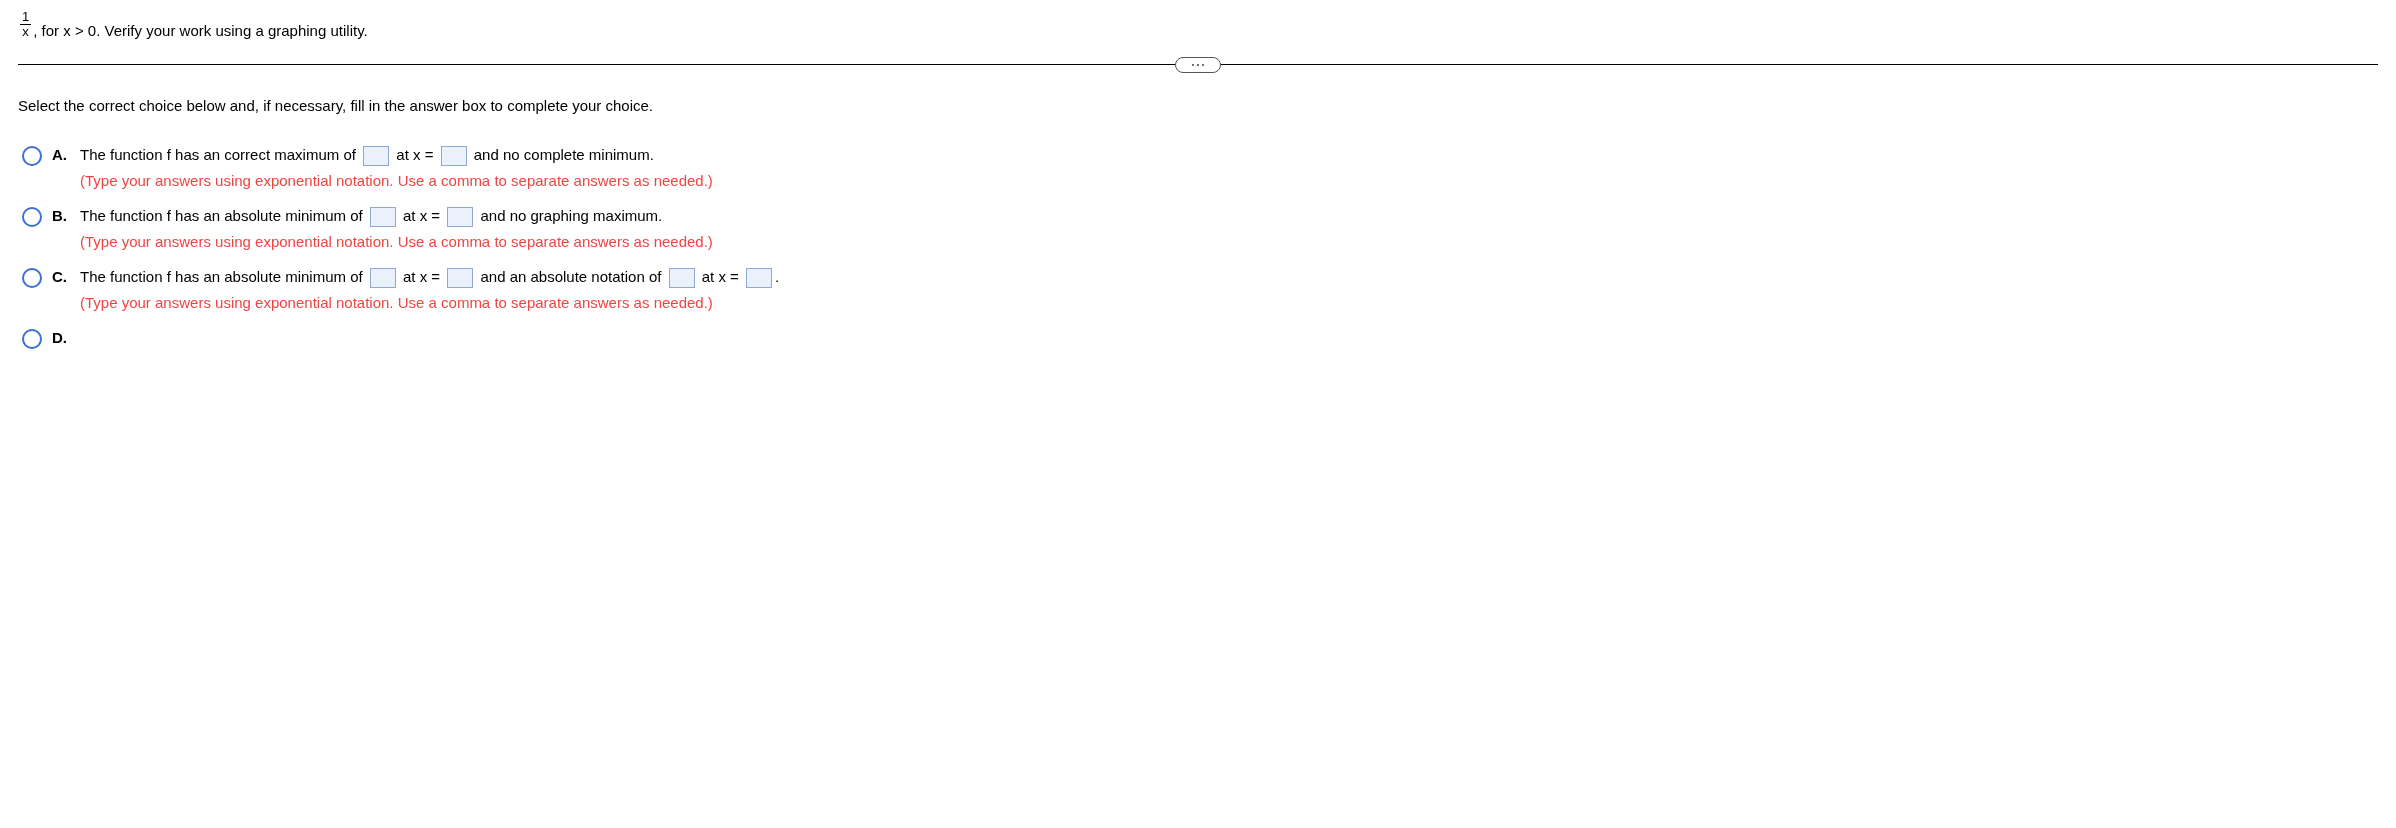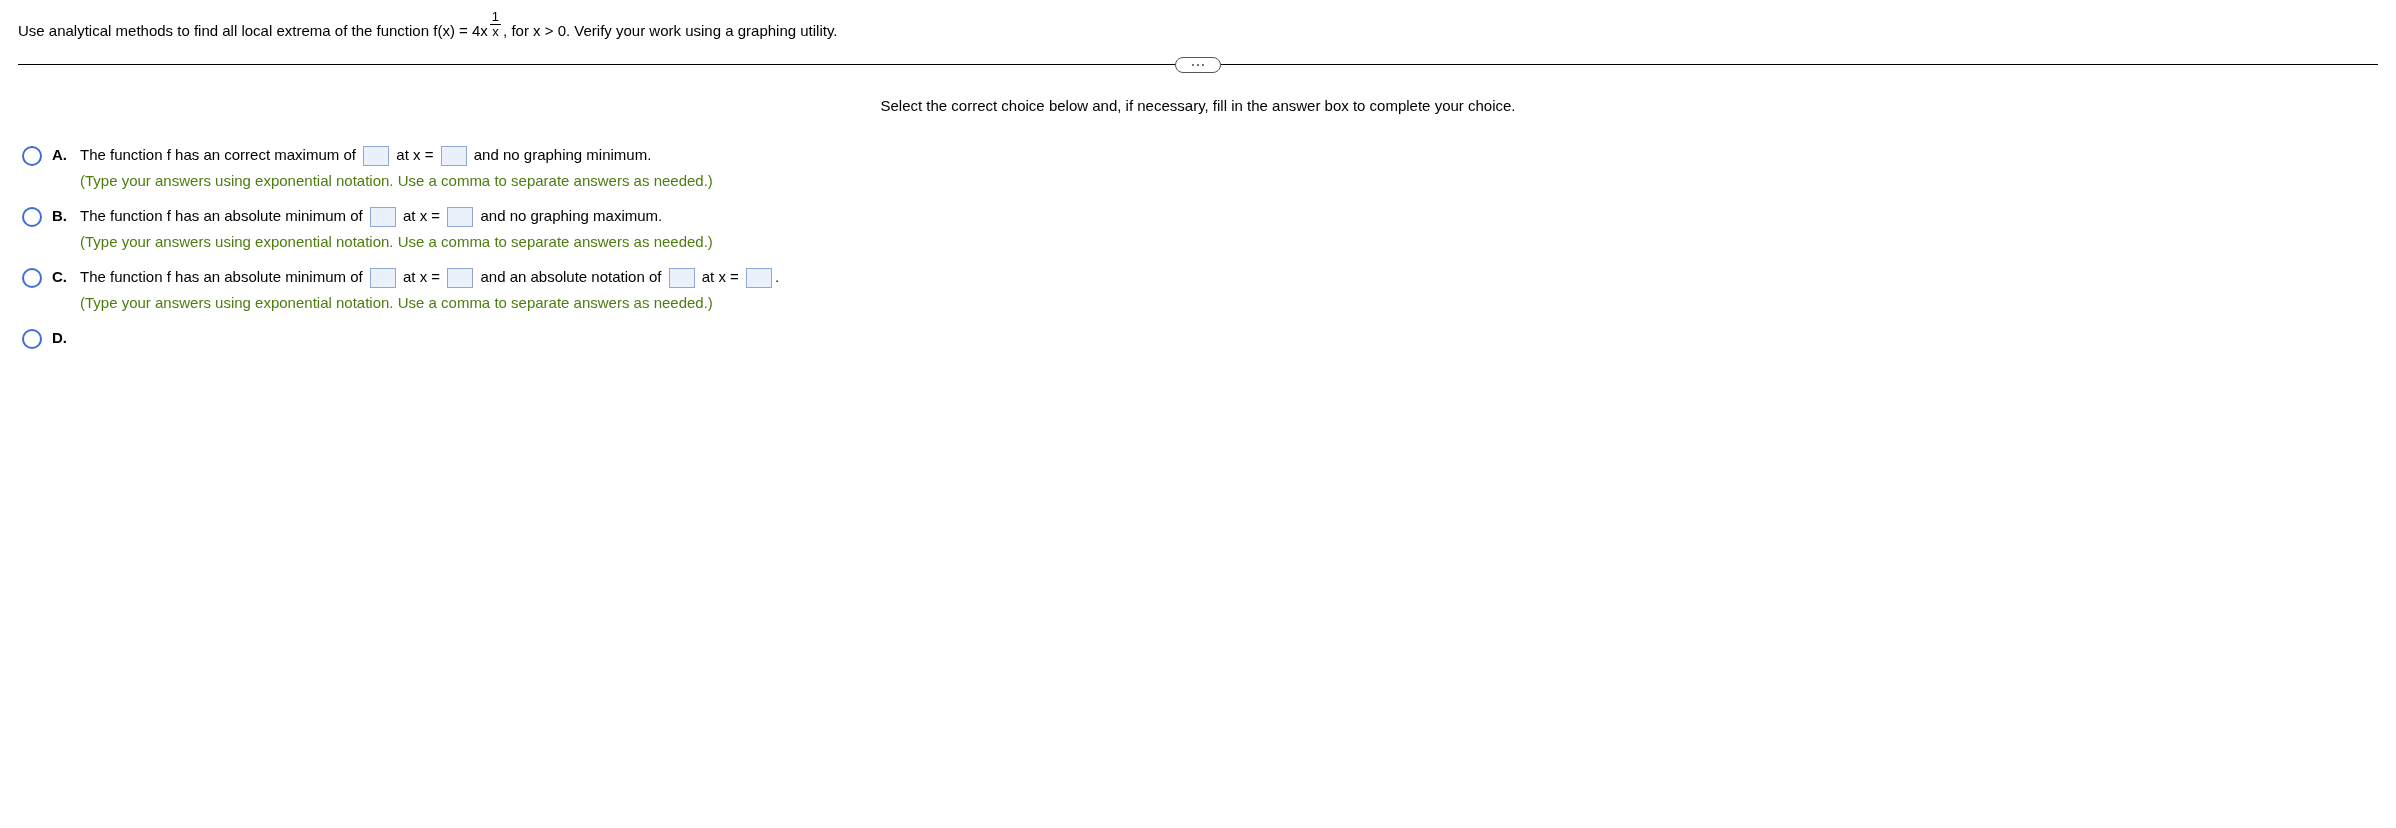--- a/index.html
+++ b/index.html
@@ -58,21 +58,20 @@
     cursor: pointer;
   }
   .dots-pill .dot {
     width: 2px;
     height: 2px;
     background: #444;
     border-radius: 50%;
   }
   .instruction {
     margin-bottom: 28px;
-    text-align: center;
   }
   .choices {
     padding-left: 4px;
   }
   .choice-row {
     display: flex;
     align-items: flex-start;
     margin-bottom: 14px;
   }
   .radio {
@@ -89,58 +88,58 @@
   .choice-letter {
     font-weight: bold;
     margin-right: 10px;
     flex-shrink: 0;
     min-width: 18px;
   }
   .choice-body {
     display: inline-block;
   }
   .hint {
-    color: #4d7c0f;
+    color: #ef4444;
     margin-top: 4px;
   }
   .answer-box {
     display: inline-block;
     width: 24px;
     height: 18px;
     border: 1px solid #8fa8d8;
     background: #eaf1fb;
     vertical-align: middle;
     margin: 0 3px;
   }
 </style>
 </head>
 <body>
 
 <div class="question-text">
-  <span>Use analytical methods to find all local extrema of the function f(x) = 4x</span><span class="fraction"><span class="num">1</span><span class="den">x</span></span><span>, for x &gt; 0. Verify your work using a graphing utility.</span>
+  <span class="fraction"><span class="num">1</span><span class="den">x</span></span><span>, for x &gt; 0. Verify your work using a graphing utility.</span>
 </div>
 
 <div class="hr-wrap">
   <hr class="full">
   <div class="dots-pill">
     <span class="dot"></span>
     <span class="dot"></span>
     <span class="dot"></span>
   </div>
 </div>
 
 <div class="instruction">Select the correct choice below and, if necessary, fill in the answer box to complete your choice.</div>
 
 <div class="choices">
 
   <div class="choice-row">
     <div class="radio"></div>
     <div class="choice-letter">A.</div>
     <div class="choice-body">
-      <span>The function f has an correct maximum of </span><span class="answer-box"></span><span> at x = </span><span class="answer-box"></span><span> and no graphing minimum.</span>
+      <span>The function f has an correct maximum of </span><span class="answer-box"></span><span> at x = </span><span class="answer-box"></span><span> and no complete minimum.</span>
       <div class="hint">(Type your answers using exponential notation. Use a comma to separate answers as needed.)</div>
     </div>
   </div>
 
   <div class="choice-row">
     <div class="radio"></div>
     <div class="choice-letter">B.</div>
     <div class="choice-body">
       <span>The function f has an absolute minimum of </span><span class="answer-box"></span><span> at x = </span><span class="answer-box"></span><span> and no graphing maximum.</span>
       <div class="hint">(Type your answers using exponential notation. Use a comma to separate answers as needed.)</div>

